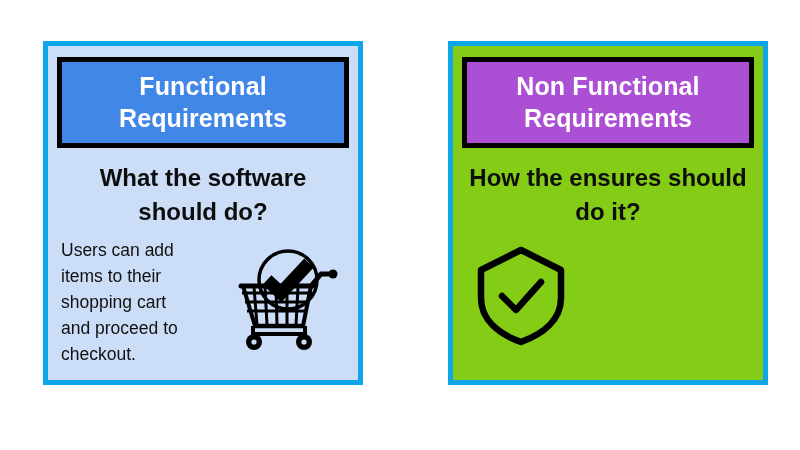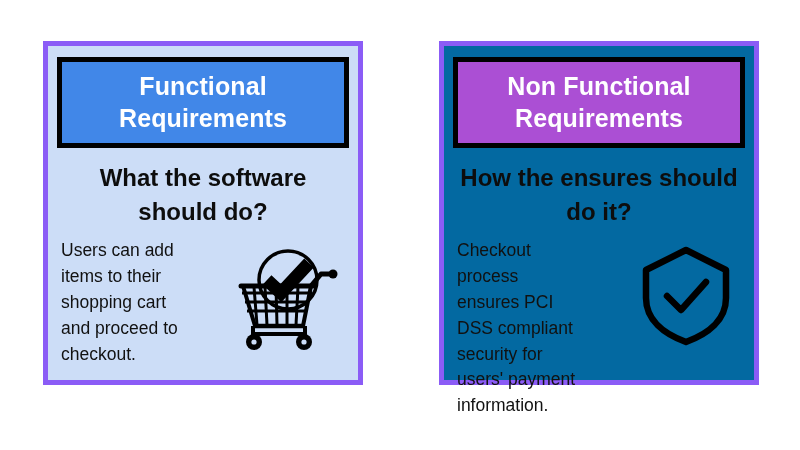--- a/index.html
+++ b/index.html
@@ -19,24 +19,24 @@
     width: 800px;
     height: 450px;
   }
 
   .card {
     position: absolute;
     top: 41px;
     width: 320px;
     height: 344px;
     box-sizing: border-box;
-    border: 5px solid #8b5cf6;
+    border: 5px solid #0ea5e9;
   }
   .card-left  { left: 43px;  background: #ccddf7; }
-  .card-right { left: 439px; background: #0369a1; }
+  .card-right { left: 448px; background: #84cc16; }
 
   .card-header {
     position: absolute;
     top: 11px;
     left: 9px;
     right: 9px;
     height: 91px;
     box-sizing: border-box;
     border: 5px solid #000000;
     display: flex;
@@ -156,21 +156,20 @@
 
   <div class="card card-right">
 
     <div class="card-header card-header-right">
       <div class="card-header-title">Non Functional Requirements</div>
     </div>
 
     <div class="card-subtitle">How the ensures should do it?</div>
 
     <div class="card-body">
-      <div class="card-text">Checkout process ensures PCI DSS compliant security for users' payment information.</div>
 
       <div class="card-icon">
         <svg width="96" height="104" viewBox="0 0 96 104" aria-hidden="true">
           <path d="M48 6 L88 26 L88 54 C88 76 70 90 48 98 C26 90 8 76 8 54 L8 26 Z" fill="none" stroke="#000000" stroke-width="6.5" stroke-linejoin="round"></path>
           <path d="M29 52 L43 66 L68 38" fill="none" stroke="#000000" stroke-width="6.5" stroke-linecap="round" stroke-linejoin="round"></path>
         </svg>
       </div>
     </div>
   </div>
 

